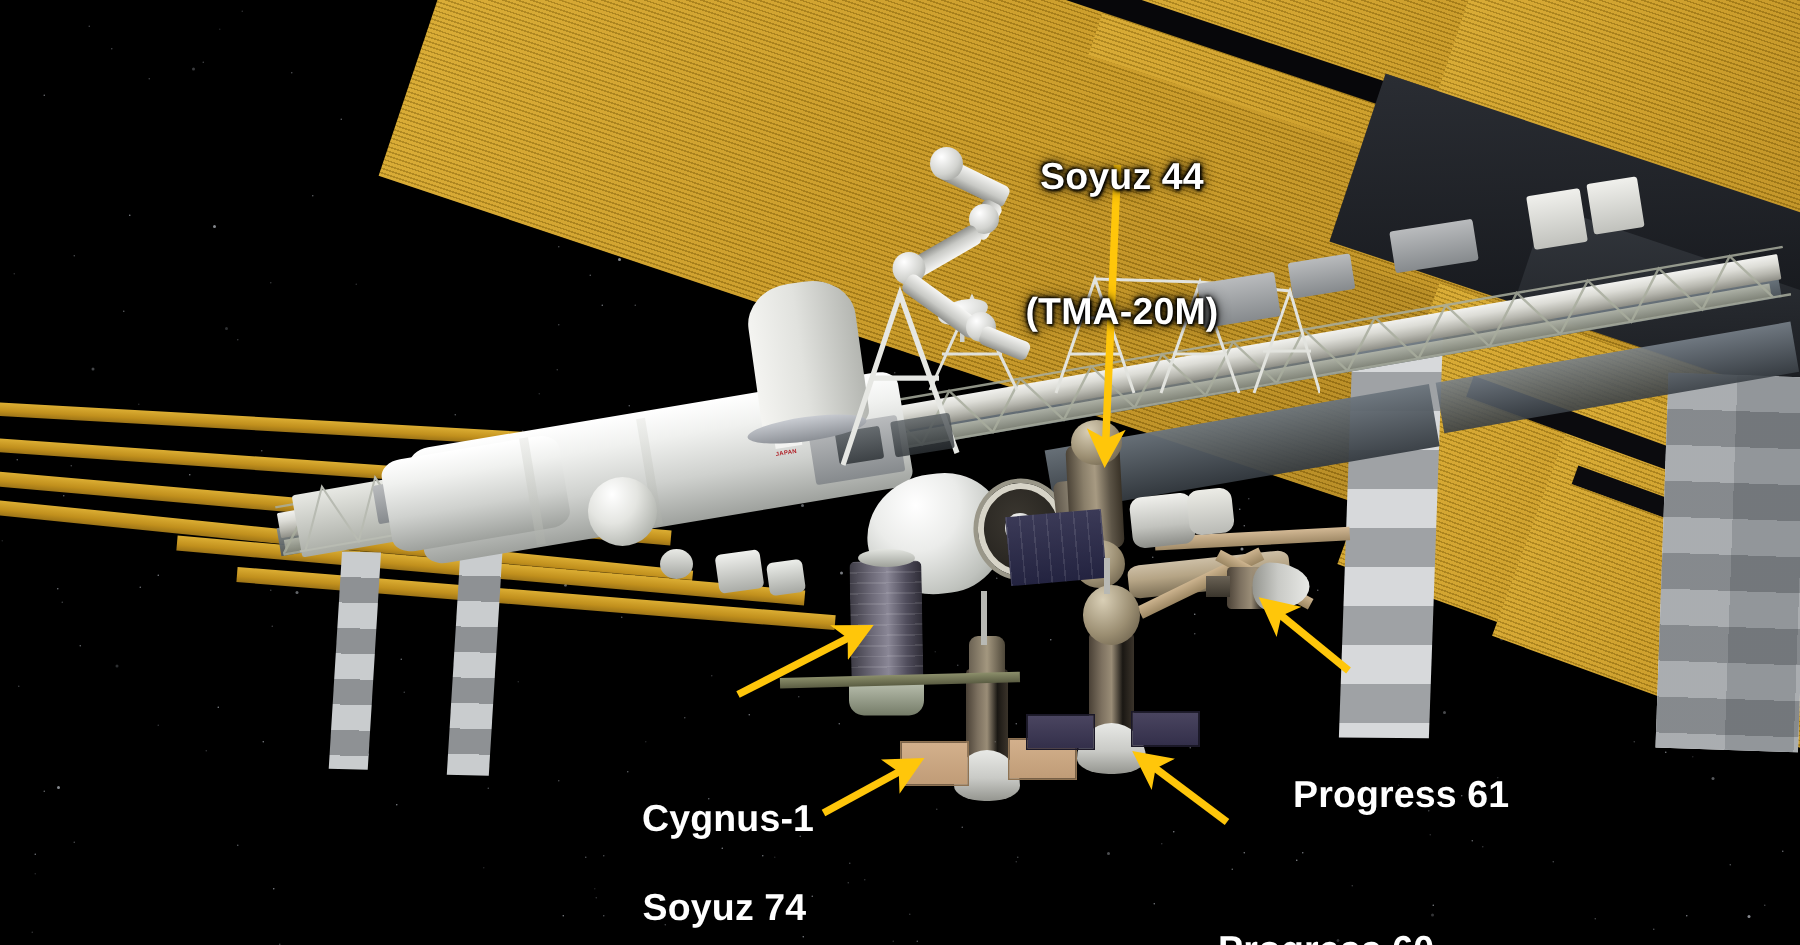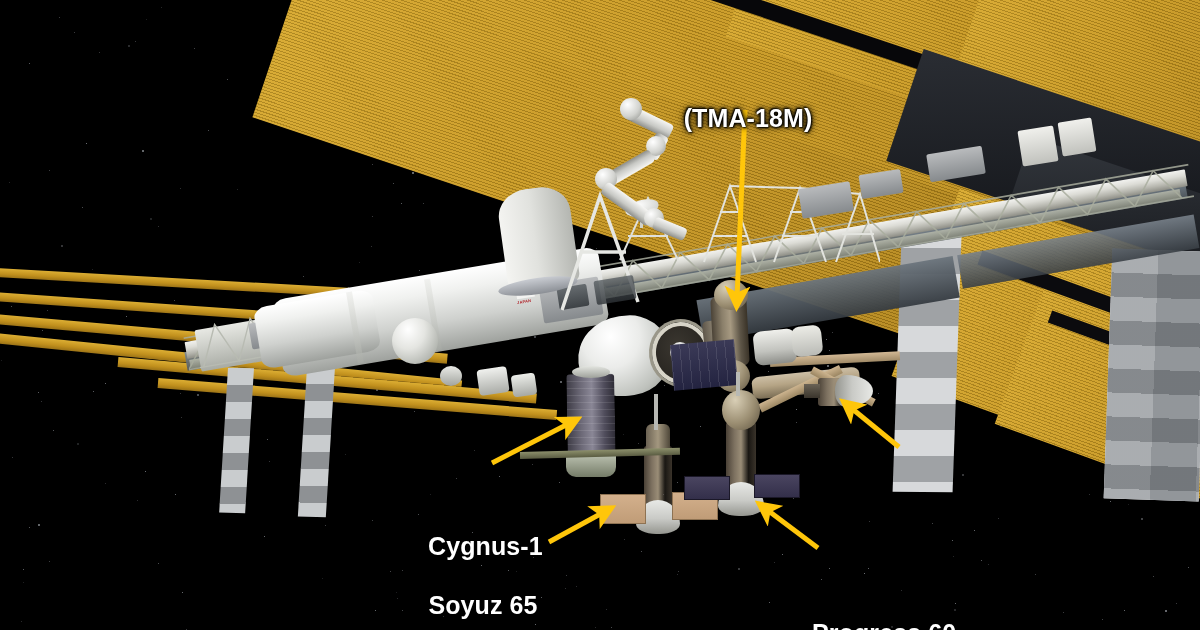--- a/index.html
+++ b/index.html
@@ -750,30 +750,34 @@
     <g stroke="#ffc60a" stroke-width="5" fill="none" marker-end="url(#ah)">
       <line x1="745" y1="110" x2="737" y2="298"></line>
       <line x1="492" y1="463" x2="570" y2="423"></line>
       <line x1="549" y1="542" x2="604" y2="512"></line>
       <line x1="899" y1="447" x2="850" y2="407"></line>
       <line x1="818" y1="548" x2="766" y2="509"></line>
     </g>
   </svg>
 
   <div class="label center" style="left:640px;top:43px;width:216px;">
-    <div>(TMA-18M)</div>
+    <div>Soyuz 44</div>
+    <div>(TMA-20M)</div>
   </div>
 
   <div class="label" style="left:428px;top:471px;">
     <div>Cygnus-1</div>
   </div>
 
   <div class="label center" style="left:403px;top:530px;width:160px;">
-    <div>Soyuz 65</div>
+    <div>Soyuz 74</div>
     
   </div>
 
+  <div class="label" style="left:862px;top:455px;">
+    <div>Progress 61</div>
+  </div>
 
   <div class="label" style="left:812px;top:558px;">
     <div>Progress 60</div>
   </div>
 
 </div>
 
 </body></html>

